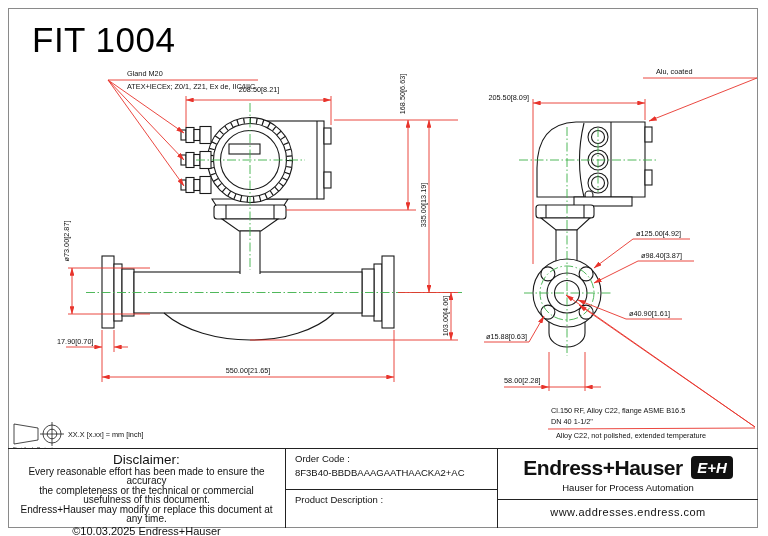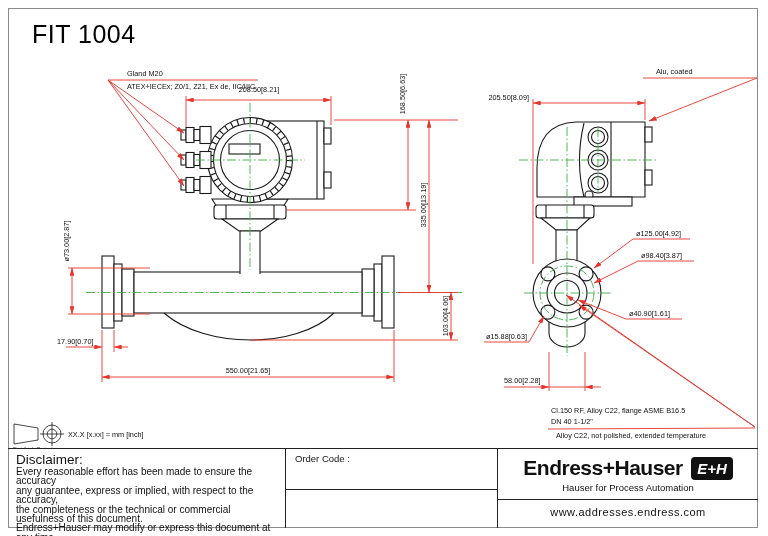--- a/index.html
+++ b/index.html
@@ -1,40 +1,40 @@
 <!DOCTYPE html>
 <html><head>
 <meta charset="utf-8">
 <style>
   html,body{margin:0;padding:0;background:#fff;}
   .page{position:relative;width:768px;height:536px;background:#fff;font-family:"Liberation Sans",sans-serif;overflow:hidden;}
   .frame{position:absolute;left:8px;top:8px;width:750px;height:520px;border:1px solid #8a8a8a;box-sizing:border-box;}
-  .doc-title{position:absolute;left:32px;top:20px;font-size:25px;color:#000;letter-spacing:0.5px;}
+  .doc-title{position:absolute;left:32px;top:20px;font-size:35px;color:#000;letter-spacing:0.5px;}
   svg.drawing{position:absolute;left:0;top:0;}
   svg .k{stroke:#1a1a1a;fill:none;stroke-width:1.1;}
   svg .kf{stroke:#1a1a1a;fill:#fff;stroke-width:1.1;}
   svg .kt{stroke:#1a1a1a;fill:none;stroke-width:0.8;}
   svg .r{stroke:#e8332b;fill:none;stroke-width:0.9;}
   svg .g{stroke:#3cb048;fill:none;stroke-width:0.9;stroke-dasharray:9 2.5 1.5 2.5;}
   svg text{font-family:"Liberation Sans",sans-serif;}
   svg .t{font-size:7.3px;fill:#111;}
   svg .tiny{font-size:4.8px;fill:#333;}
   
   .tb{position:absolute;left:8px;top:448px;width:750px;height:80px;border-top:1px solid #222;box-sizing:border-box;display:flex;}
-  .tb-disc{width:277px;box-sizing:border-box;padding:3px 8px 0 8px;}
+  .tb-disc{width:277px;box-sizing:border-box;padding:3px 8px 0 8px;text-align:center;}
   .disc-h{font-size:13.5px;color:#111;}
   .disc-l{font-size:10px;line-height:9.4px;color:#111;}
   .disc-c{font-size:11px;color:#111;margin-top:2px;}
   .tb-mid{width:213px;box-sizing:border-box;border-left:1px solid #222;border-right:1px solid #222;display:flex;flex-direction:column;}
   .tb-row{box-sizing:border-box;padding:4px 9px 0 9px;font-size:9.5px;color:#111;}
   .tb-row.r1{height:41px;border-bottom:1px solid #222;}
   .tb-row.r2{flex:1;}
   .tb-row .lbl{margin-bottom:3px;}
   .tb-logo{flex:1;display:flex;flex-direction:column;align-items:center;padding-top:7px;}
-  .brandrow{display:flex;align-items:flex-end;gap:8px;}
+  .brandrow{display:flex;align-items:flex-start;gap:8px;}
   .brandword{font-size:21px;font-weight:bold;color:#111;letter-spacing:-0.5px;}
   .tagline{font-size:9.5px;color:#111;margin-top:2px;}
   .logoline{width:100%;border-top:1px solid #222;margin-top:6px;}
   .url{font-size:11px;color:#111;margin-top:6px;letter-spacing:0.5px;text-align:center;}
 </style>
 </head>
 <body>
 
 <div class="page">
   <div class="frame"></div>
@@ -234,30 +234,31 @@
       <line class="kt" x1="52" y1="422" x2="52" y2="446"></line>
       <text class="tiny" x="13" y="451">First Angle Projection</text>
       <text class="t" x="68" y="437">XX.X [x.xx] = mm [inch]</text>
     </g>
   </svg>
 
   <div class="tb">
     <div class="tb-disc">
       <div class="disc-h">Disclaimer:</div>
       <div class="disc-l">Every reasonable effort has been made to ensure the accuracy</div>
-      <div class="disc-l">any guarantee, express or implied, with respect to the accuracy,</div>
       <div class="disc-l">the completeness or the technical or commercial usefulness of this document.</div>
-      <div class="disc-l">Endress+Hauser may modify or express this document at any time.</div>
+      <div class="disc-l">Endress+Hauser may modify or replace this document at any time.</div>
       <div class="disc-c">©10.03.2025 Endress+Hauser</div>
     </div>
     <div class="tb-mid">
       <div class="tb-row r1">
         <div class="lbl">Order Code :</div>
+        <div>8F3B40-BBDBAAAGAATHAACKA2+AC</div>
       </div>
       <div class="tb-row r2">
+        <div class="lbl">Product Description :</div>
       </div>
     </div>
     <div class="tb-logo">
       <div class="brandrow">
         <span class="brandword">Endress+Hauser</span>
         <svg width="42" height="23" viewBox="0 0 42 23">
           <path d="M4,0 h34 a4,4 0 0 1 4,4 v15 a4,4 0 0 1 -4,4 h-34 a4,4 0 0 1 -4,-4 v-15 a4,4 0 0 1 4,-4 Z" fill="#111"></path>
           <text x="21" y="17" font-size="15" font-weight="bold" font-style="italic" fill="#fff" text-anchor="middle">E+H</text>
         </svg>
       </div>

